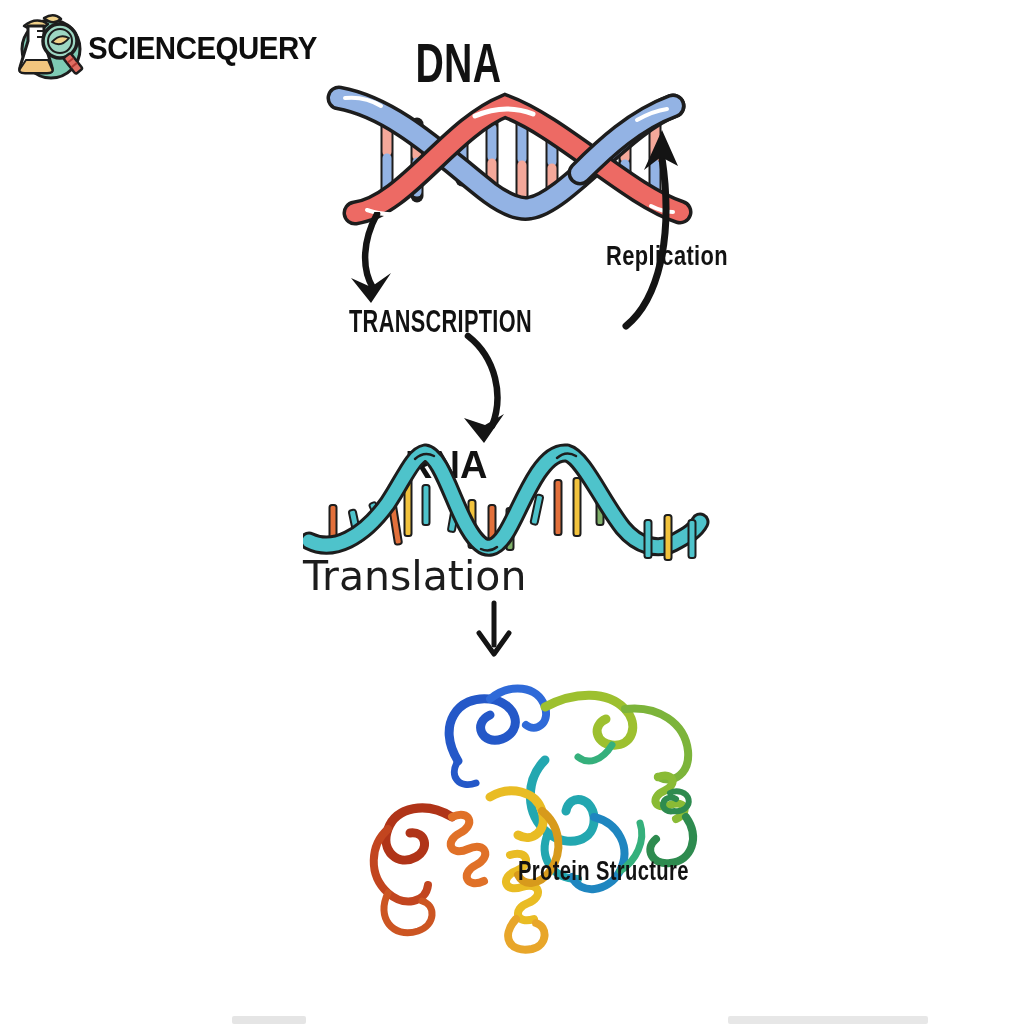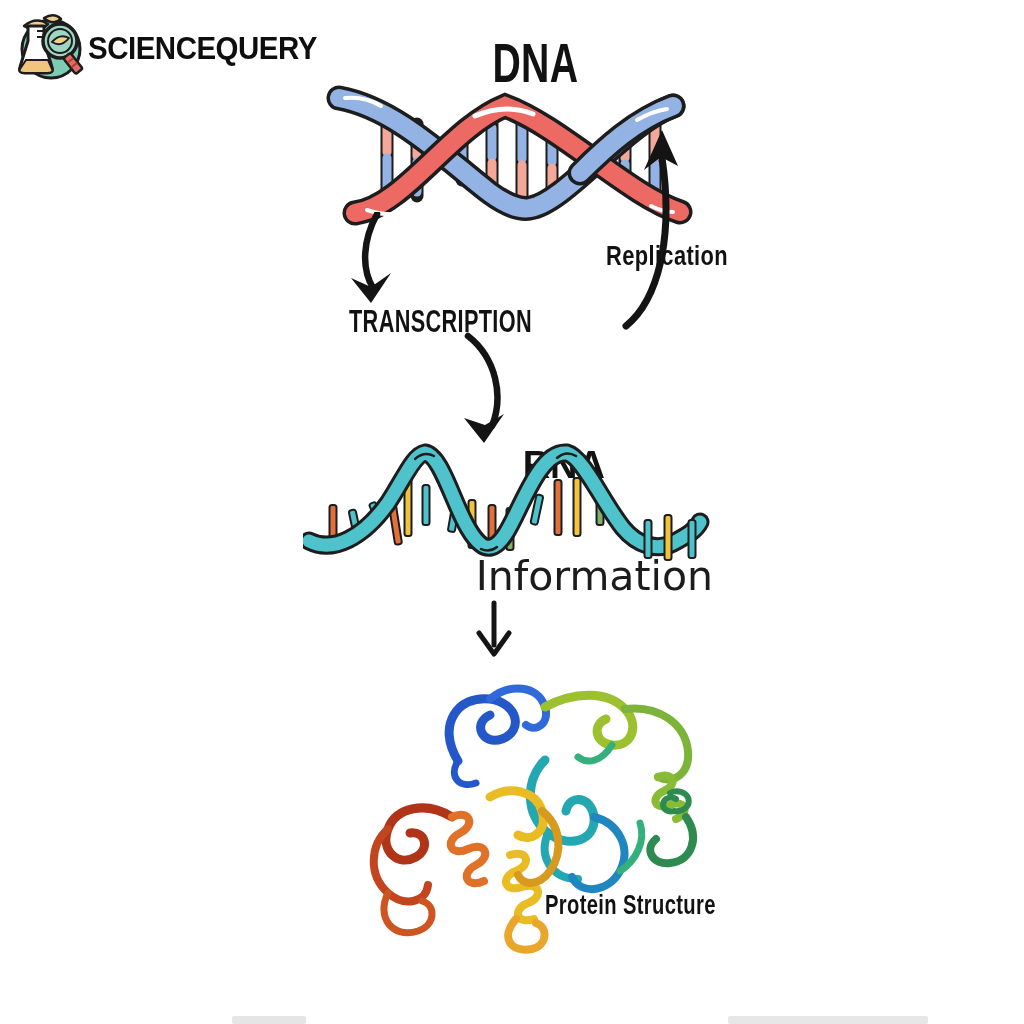--- a/index.html
+++ b/index.html
@@ -1,19 +1,19 @@
 <!DOCTYPE html>
 <html><head>
 <meta charset="utf-8">
 <style>
   html,body{margin:0;padding:0;background:#ffffff;}
   .canvas{position:relative;width:1024px;height:1024px;background:#ffffff;overflow:hidden;
           font-family:"Liberation Sans",sans-serif;color:#111;}
   .abs{position:absolute;}
-  .center{text-align:right;}
+  .center{text-align:left;}
   .cond{display:inline-block;font-weight:700;transform:scaleX(0.70);transform-origin:left center;
         letter-spacing:0.5px;white-space:nowrap;color:#121212;}
   .cond.c{transform-origin:center center;}
   .boldlbl{font-weight:700;white-space:nowrap;color:#121212;}
   .lightlbl{font-family:"DejaVu Sans",sans-serif;font-weight:400;color:#1c1c1c;white-space:nowrap;}
   .brandtxt{display:inline-block;font-weight:700;font-size:31px;letter-spacing:-0.5px;
         transform:scaleX(0.95);transform-origin:left center;color:#0e0e0e;white-space:nowrap;}
   .footer-title{display:inline-block;font-weight:700;font-size:42px;letter-spacing:0.5px;
         transform:scaleX(0.92);transform-origin:center center;color:#0c0c0c;white-space:nowrap;}
   .smudge{background:#cfcfcf;border-radius:2px;}
@@ -219,21 +219,21 @@
             <rect x="361.5" y="72" width="7" height="45" rx="2.5" fill="#F2C33D" stroke="#1d1d1d" stroke-width="2"></rect>
           </g>
         <g>
             <rect x="385.5" y="77" width="7" height="38" rx="2.5" fill="#4EC3CB" stroke="#1d1d1d" stroke-width="2"></rect>
           </g>
       </g>
     </svg>
   </div>
 
   <div class="abs center" style="left:303px;top:552px;width:410px;font-size:41px;">
-    <span class="lightlbl">Information</span>
+    <span class="lightlbl">Translation</span>
   </div>
 
   <div class="abs" style="left:468px;top:597px;">
     <svg width="52" height="64" viewBox="0 0 52 64">
       <line x1="26" y1="6" x2="26" y2="48" stroke="#141414" stroke-width="5" stroke-linecap="round"></line>
       <polyline points="11,36 26,57 41,36" fill="none" stroke="#141414" stroke-width="5" stroke-linecap="round" stroke-linejoin="round"></polyline>
     </svg>
   </div>
 
   <div class="abs" style="left:340px;top:665px;">
@@ -263,21 +263,21 @@
         <path d="M112,152 c18,-8 24,8 8,16 c-16,8 -10,24 8,16 c18,-8 24,8 8,16 c-16,8 -10,24 8,16" stroke="#E07128" stroke-width="8"></path>
 
         <path d="M150,132 C170,120 196,126 202,146 C208,166 192,178 178,170" stroke="#E9BC24" stroke-width="9"></path>
         <path d="M170,190 c18,-6 22,10 6,16 c-16,6 -12,22 6,16 c18,-6 22,10 6,16 c-16,6 -12,22 6,16" stroke="#E9BC24" stroke-width="8"></path>
         <path d="M202,146 C220,160 224,186 210,206 C200,220 184,222 178,210" stroke="#D79A1C" stroke-width="8"></path>
         <path d="M176,254 C160,272 170,288 192,284 C208,280 208,262 196,258" stroke="#E8A62A" stroke-width="8"></path>
       </g>
     </svg>
   </div>
 
-  <div class="abs" style="left:518px;top:889px;font-size:28px;margin-left:27px;">
+  <div class="abs" style="left:518px;top:855px;font-size:28px;">
     <span class="cond" style="transform:scaleX(0.72);">Protein Structure</span>
   </div>
 
 
   <div class="abs smudge" style="left:232px;top:1016px;width:74px;height:8px;opacity:0.55;"></div>
   <div class="abs smudge" style="left:728px;top:1016px;width:200px;height:8px;opacity:0.5;"></div>
 
 </div>
 
 </body></html>

